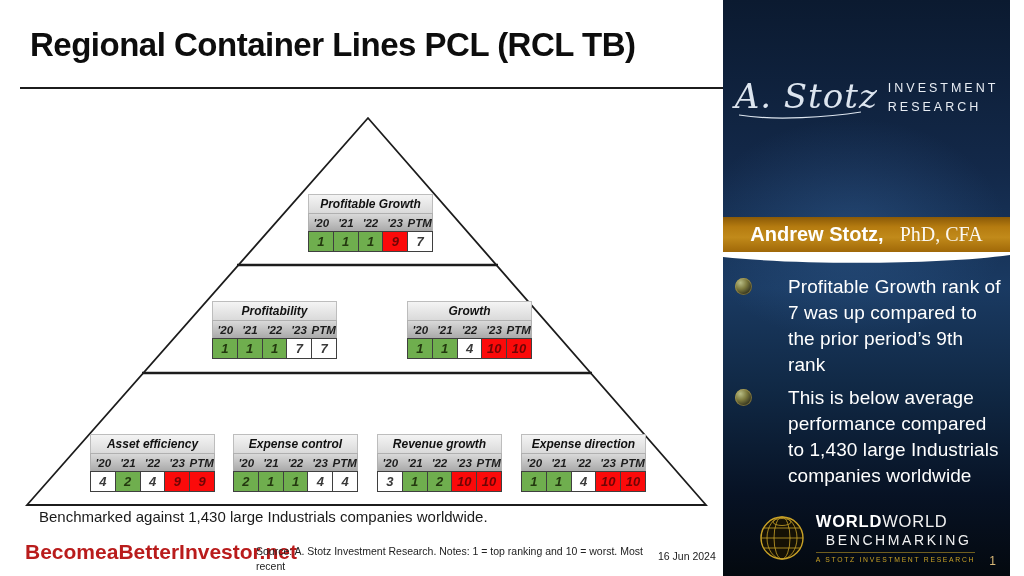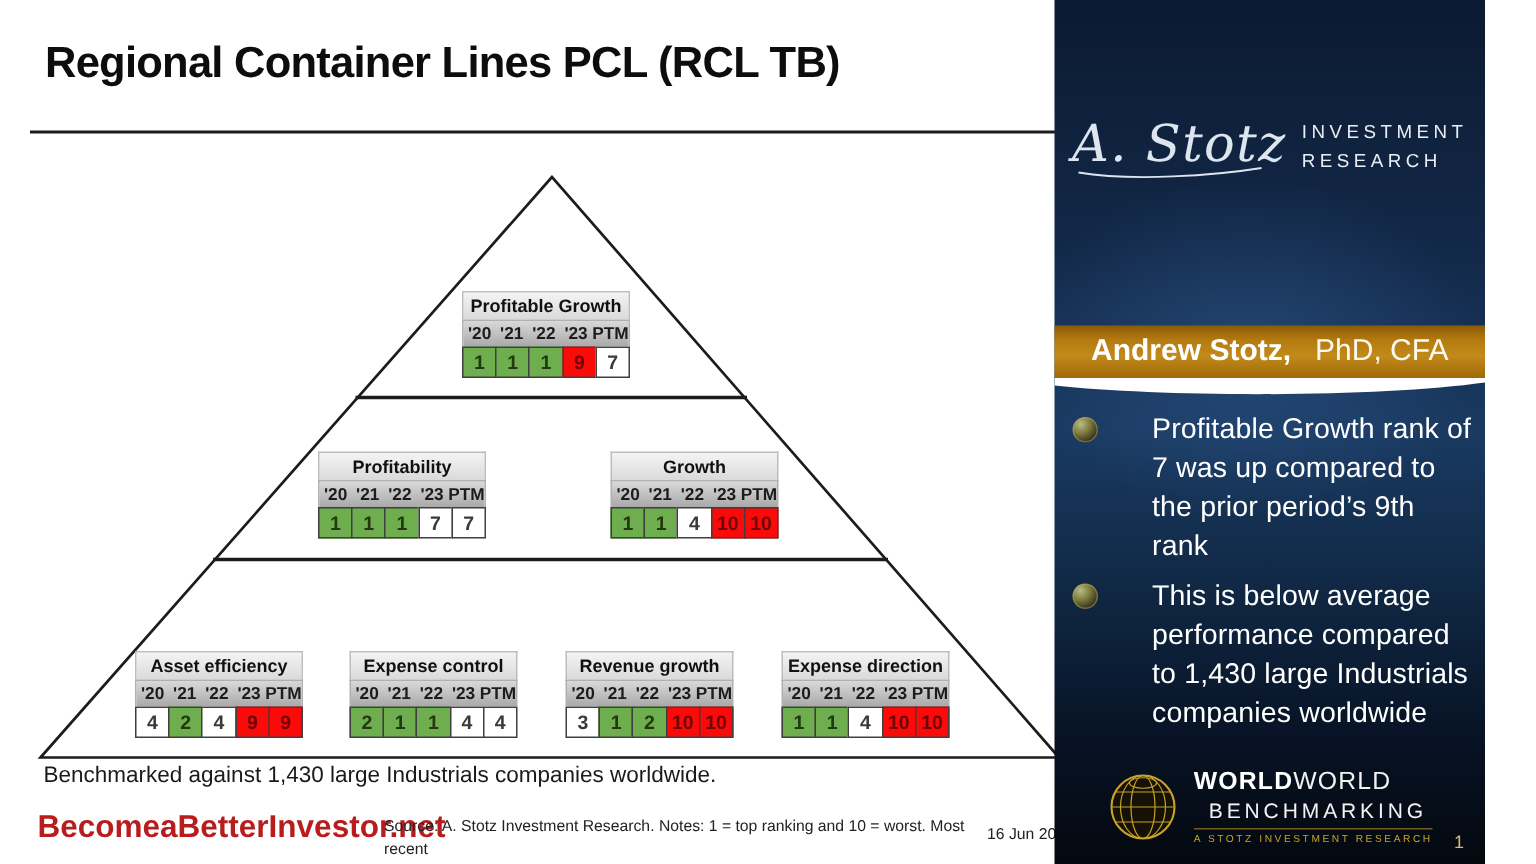--- a/index.html
+++ b/index.html
@@ -4,75 +4,75 @@
 <style>
   * { margin:0; padding:0; box-sizing:border-box; }
   html,body { width:1024px; height:576px; }
   body {
     position:relative; width:1024px; height:576px; overflow:hidden;
     background:#ffffff; font-family:"Liberation Sans", sans-serif; color:#1a1a1a;
   }
   
   .slide-left { position:absolute; left:0; top:0; width:737px; height:576px; background:#fff; }
   .slide-title {
-    position:absolute; left:30px; top:26px; font-size:29px; font-weight:bold;
+    position:absolute; left:30px; top:26px; font-size:33px; font-weight:bold;
     color:#0d0d0d; letter-spacing:-.5px; white-space:nowrap;
   }
   .title-rule { position:absolute; left:20px; top:87px; width:707px; height:2px; background:#1c1c1c; }
   .pyramid-svg { position:absolute; left:0; top:0; width:737px; height:576px; pointer-events:none; }
 
   
-  .ptable { position:absolute; width:112px; font-size:12px; }
+  .ptable { position:absolute; width:125px; font-size:12px;font-style:italic; }
   .pt-title {
     height:19px; line-height:19px; text-align:center; font-weight:bold; font-size:12px; color:#111;
     background:linear-gradient(180deg,#f4f4f4,#dadada); border:1px solid #bdbdbd; border-bottom:none;
   }
   .pt-row { display:flex; }
   .pt-years {
     background:linear-gradient(180deg,#d9d9d9,#a9a9a9); border:1px solid #b0b0b0; border-bottom:none;
     height:18px; line-height:18px;
   }
   .pt-years span { flex:1; text-align:center; font-weight:bold; font-size:11.5px; color:#1c1c1c; }
   .pt-vals { height:21px; }
   .pcell {
     flex:1; text-align:center; line-height:19px; font-weight:bold; font-size:13px;
     border:1px solid #3f3f3f; margin-left:-1px;
   }
   .pcell:first-child { margin-left:0; }
   .cell-green { background:#6fae4e; color:#23380f; }
   .cell-red   { background:#fb0a0a; color:#6d0606; }
   .cell-white { background:#ffffff; color:#3a3a3a; }
 
-  .benchmark-note { position:absolute; left:29px; top:508px; font-size:15px; color:#1a1a1a; }
+  .benchmark-note { position:absolute; left:39px; top:508px; font-size:15px; color:#1a1a1a; }
   .website { position:absolute; left:25px; top:540px; font-size:21px; font-weight:bold; color:#b91c1c; }
   .source-note { position:absolute; left:256px; top:544px; width:400px; font-size:10.5px; line-height:1.45; color:#222; }
   .date-label { position:absolute; left:658px; top:550px; font-size:10.5px; color:#222; }
 
   
   .panel {
-    position:absolute; left:703px; top:0; width:287px; height:576px;
+    position:absolute; left:723px; top:0; width:287px; height:576px;
     background:
       radial-gradient(ellipse 220px 160px at 45% 40%, rgba(64,118,180,.30), rgba(0,0,0,0) 70%),
       linear-gradient(180deg,#0b1a30 0%,#13294a 30%,#1a3a62 50%,#102844 68%,#071224 86%,#04090f 100%);
   }
   .as-logo { position:absolute; left:0; top:76px; width:100%; display:flex; justify-content:center; align-items:center; gap:10px; }
   .as-script-wrap { position:relative; }
   .as-script {
     font-family:"DejaVu Serif", serif; font-style:italic; font-size:34px; color:#dde5ef; letter-spacing:1px;
   }
   .as-underline { display:block; margin-top:-6px; }
   .as-caps { font-size:12.5px; letter-spacing:3px; color:#e8edf4; line-height:1.55; }
   .gold-banner {
     position:absolute; left:0; top:217px; width:100%; height:35px;
     background:linear-gradient(180deg,#8a5a07 0%,#b57b10 28%,#c18a1a 58%,#a06808 100%);
     display:flex; align-items:center; justify-content:center;
     color:#ffffff; font-size:20px; white-space:nowrap;
   }
   .gold-banner .b1 { font-weight:bold; }
-  .gold-banner .b2 { font-weight:normal; opacity:.95; margin-left:16px; }
+  .gold-banner .b2 { font-weight:normal; opacity:.95; margin-left:16px;font-family:Liberation Serif, serif; }
   .swoosh { position:absolute; left:0; top:252px; width:100%; height:14px; display:block; }
   .bullets { position:absolute; left:12px; top:274px; width:266px; }
   .bullet { display:flex; gap:8px; margin-bottom:7px; }
   .globe-dot {
     flex:0 0 17px; width:17px; height:17px; border-radius:50%; margin-top:4px;
     background:radial-gradient(circle at 32% 28%, #b8bd86 0%, #7d7a3e 38%, #3a3a22 70%, #1c2014 100%);
     box-shadow: inset 0 0 0 1px rgba(190,170,90,.45);
   }
   .bullet p { color:#ffffff; font-size:19px; line-height:1.37; letter-spacing:.1px;margin-left:28px; }
   .worldclass { position:absolute; left:0; top:512px; width:100%; display:flex; justify-content:center; align-items:center; gap:10px; }

